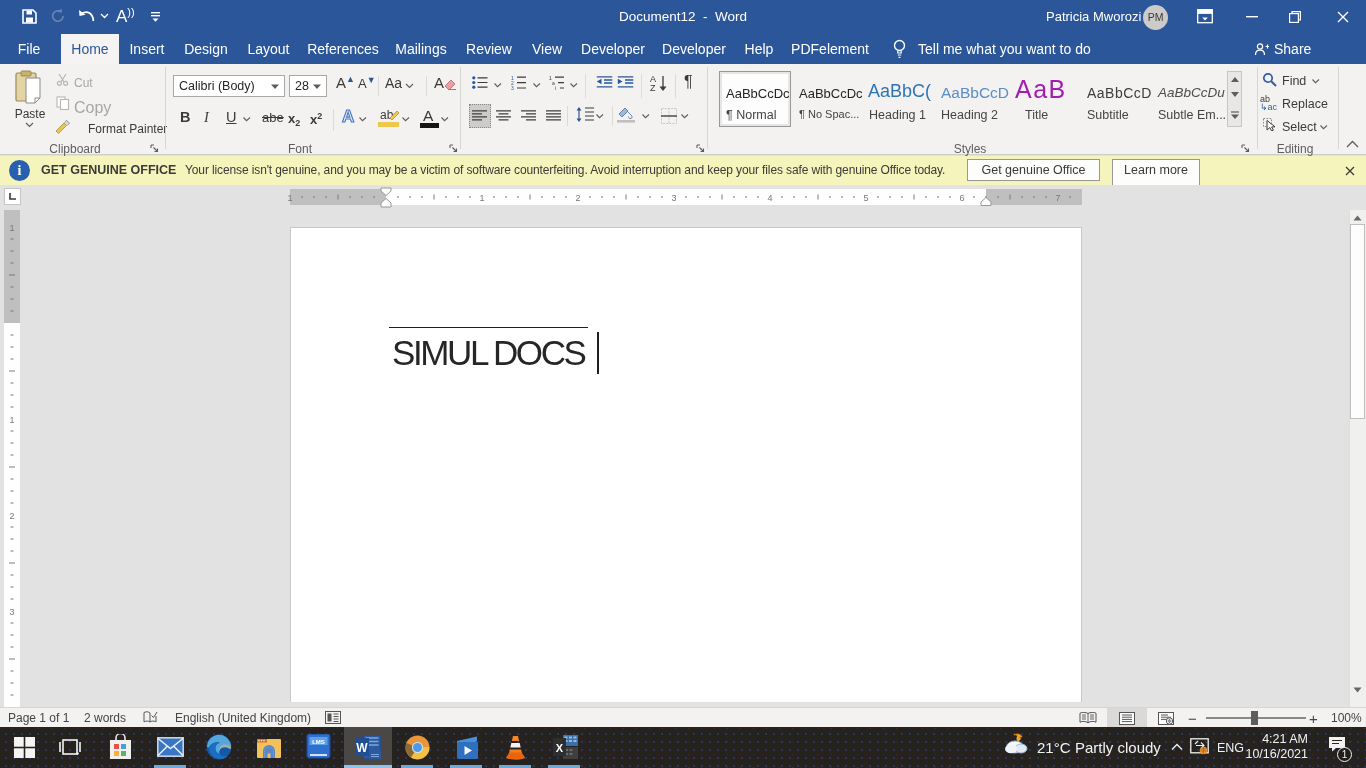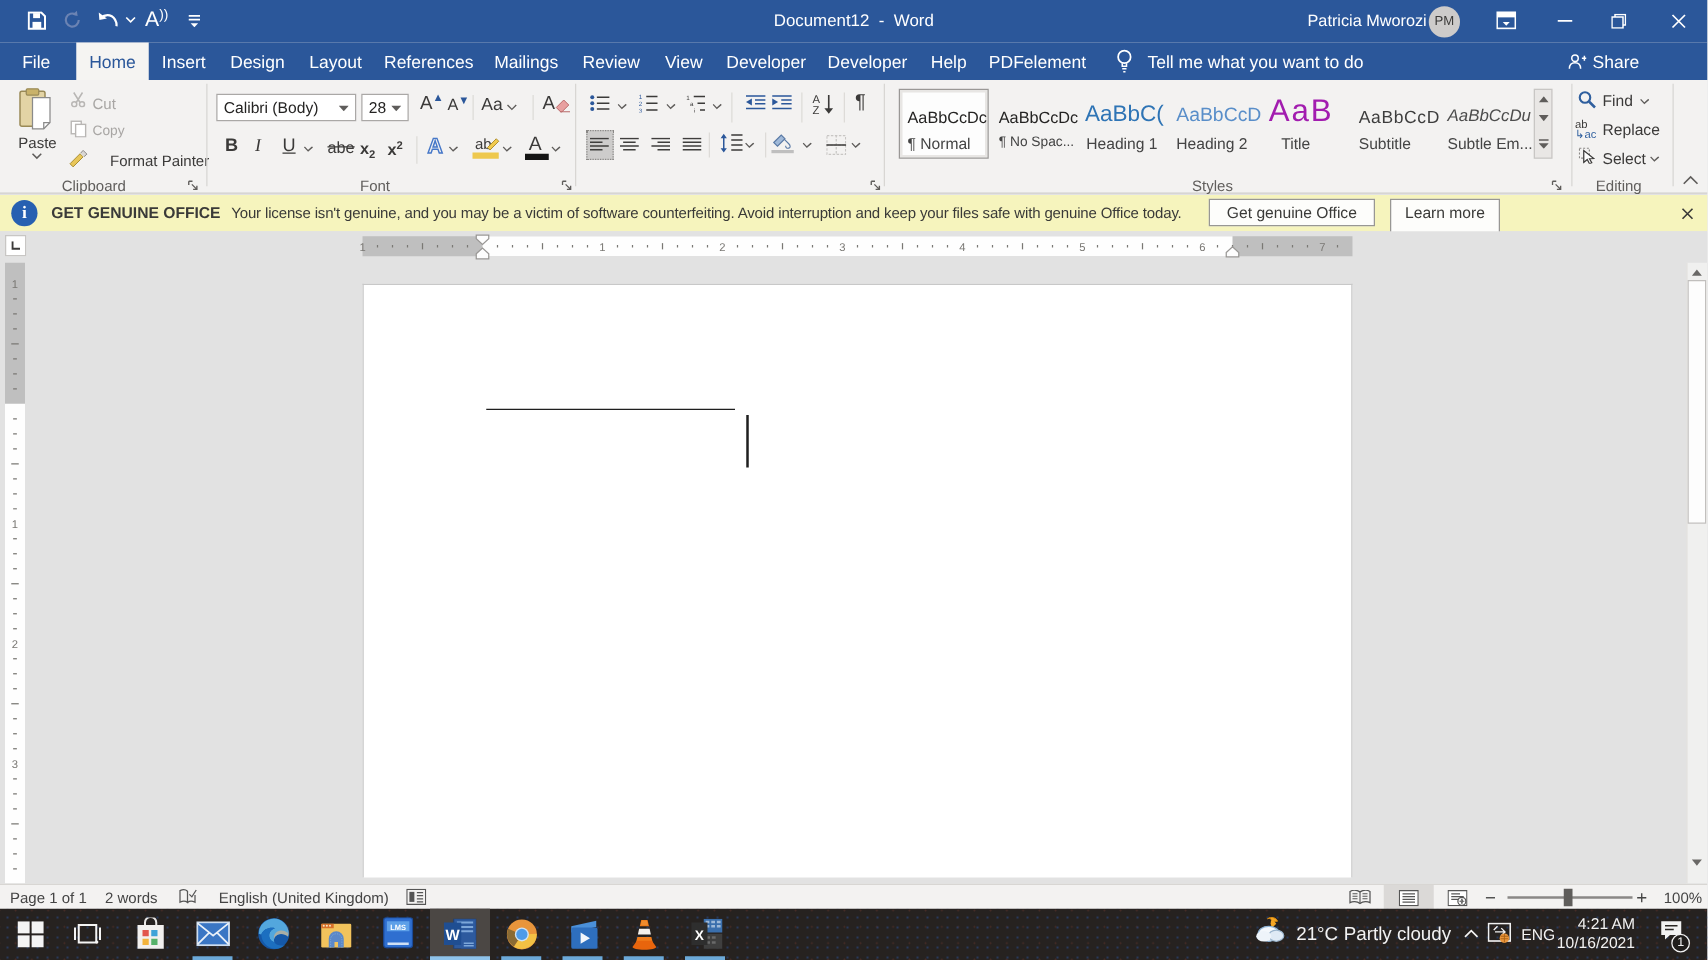--- a/index.html
+++ b/index.html
@@ -116,21 +116,21 @@
     <svg class="abs" style="left:56px;top:9px" width="14" height="13" viewBox="0 0 14 13">
       <path d="M3 1 l5 8 M10 1 l-5 8" stroke="#b8b6b4" stroke-width="1.2" fill="none"></path>
       <circle cx="3.4" cy="10.3" r="2" fill="none" stroke="#b8b6b4" stroke-width="1.2"></circle>
       <circle cx="9.6" cy="10.3" r="2" fill="none" stroke="#b8b6b4" stroke-width="1.2"></circle>
     </svg>
     <div class="abs ct" style="left:74px;top:12px;font-size:12px;color:#a8a6a4">Cut</div>
     <svg class="abs" style="left:56px;top:32px" width="14" height="14" viewBox="0 0 14 14">
       <rect x="1" y="1" width="8" height="10" fill="#fff" stroke="#b8b6b4" stroke-width="1.1"></rect>
       <rect x="4.5" y="3.5" width="8" height="10" fill="#fff" stroke="#b8b6b4" stroke-width="1.1"></rect>
     </svg>
-    <div class="abs ct" style="left:74px;top:35px;font-size:11px;color:#a8a6a4">Copy</div>
+    <div class="abs ct" style="left:74px;top:35px;font-size:16px;color:#a8a6a4">Copy</div>
     <svg class="abs" style="left:55px;top:55px" width="16" height="15" viewBox="0 0 16 15">
       <path d="M1 12 l8-8 2.5 2.5 -8 8 z" fill="#e8c659" stroke="#a98f35" stroke-width="0.8"></path>
       <path d="M9.5 3.5 l2-2.2 3 3 -2.2 2" fill="#d9d7d5" stroke="#8a8886" stroke-width="0.8"></path>
     </svg>
     <div class="abs ct" style="left:88px;top:58px;font-size:12px;color:#3b3a39">Format Painter</div>
     <div class="glabel ct" style="left:30px;width:90px;">Clipboard</div>
     <svg class="launch" style="left:150px;" width="10" height="10" viewBox="0 0 10 10">
         <path d="M1 1 v3 M1 1 h3 M3.5 3.5 l4 4 M7.5 4.5 v3 h-3" fill="none" stroke="#5f5d5b" stroke-width="1.1"></path>
       </svg>
     <div class="gsep" style="left:165px;"></div>
@@ -473,20 +473,21 @@
         <line x1="6.5" x2="9.5" y1="413" y2="413" stroke="#7a7874" stroke-width="1"></line>
         <line x1="6.5" x2="9.5" y1="425" y2="425" stroke="#7a7874" stroke-width="1"></line>
         <line x1="6.5" x2="9.5" y1="437" y2="437" stroke="#7a7874" stroke-width="1"></line>
         <line x1="5" x2="11" y1="449" y2="449" stroke="#7a7874" stroke-width="1"></line>
         <line x1="6.5" x2="9.5" y1="461" y2="461" stroke="#7a7874" stroke-width="1"></line>
         <line x1="6.5" x2="9.5" y1="473" y2="473" stroke="#7a7874" stroke-width="1"></line>
         <line x1="6.5" x2="9.5" y1="485" y2="485" stroke="#7a7874" stroke-width="1"></line>
       </svg>
     <div id="page">
       <div class="abs" style="left:98px;top:99px;width:199px;border-top:1.5px solid #1f1f1f;"></div>
+      <div class="abs ct" style="left:101px;top:105px;font-size:35px;color:#262626;letter-spacing:-2.4px;">SIMUL DOCS</div>
       <div class="abs" style="left:306px;top:104px;width:1.5px;height:42px;background:#1f1f1f;"></div>
     </div>
 
     <div class="abs" style="left:1349px;top:0;width:17px;height:497px;background:#f0f0ef;border-left:1px solid #e0dedc;"></div>
     <svg class="abs" style="left:1353px;top:5px" width="9" height="6" viewBox="0 0 9 6">
         <path d="M4.5 0.5 L8.5 5.5 H0.5 z" fill="#6a6866"></path>
       </svg>
     <div class="abs" style="left:1350px;top:14px;width:15px;height:195px;background:#fdfdfd;border:1px solid #c1bfbd;"></div>
     <svg class="abs" style="left:1353px;top:477px" width="9" height="6" viewBox="0 0 9 6">
         <path d="M4.5 5.5 L0.5 0.5 h8 z" fill="#6a6866"></path>

